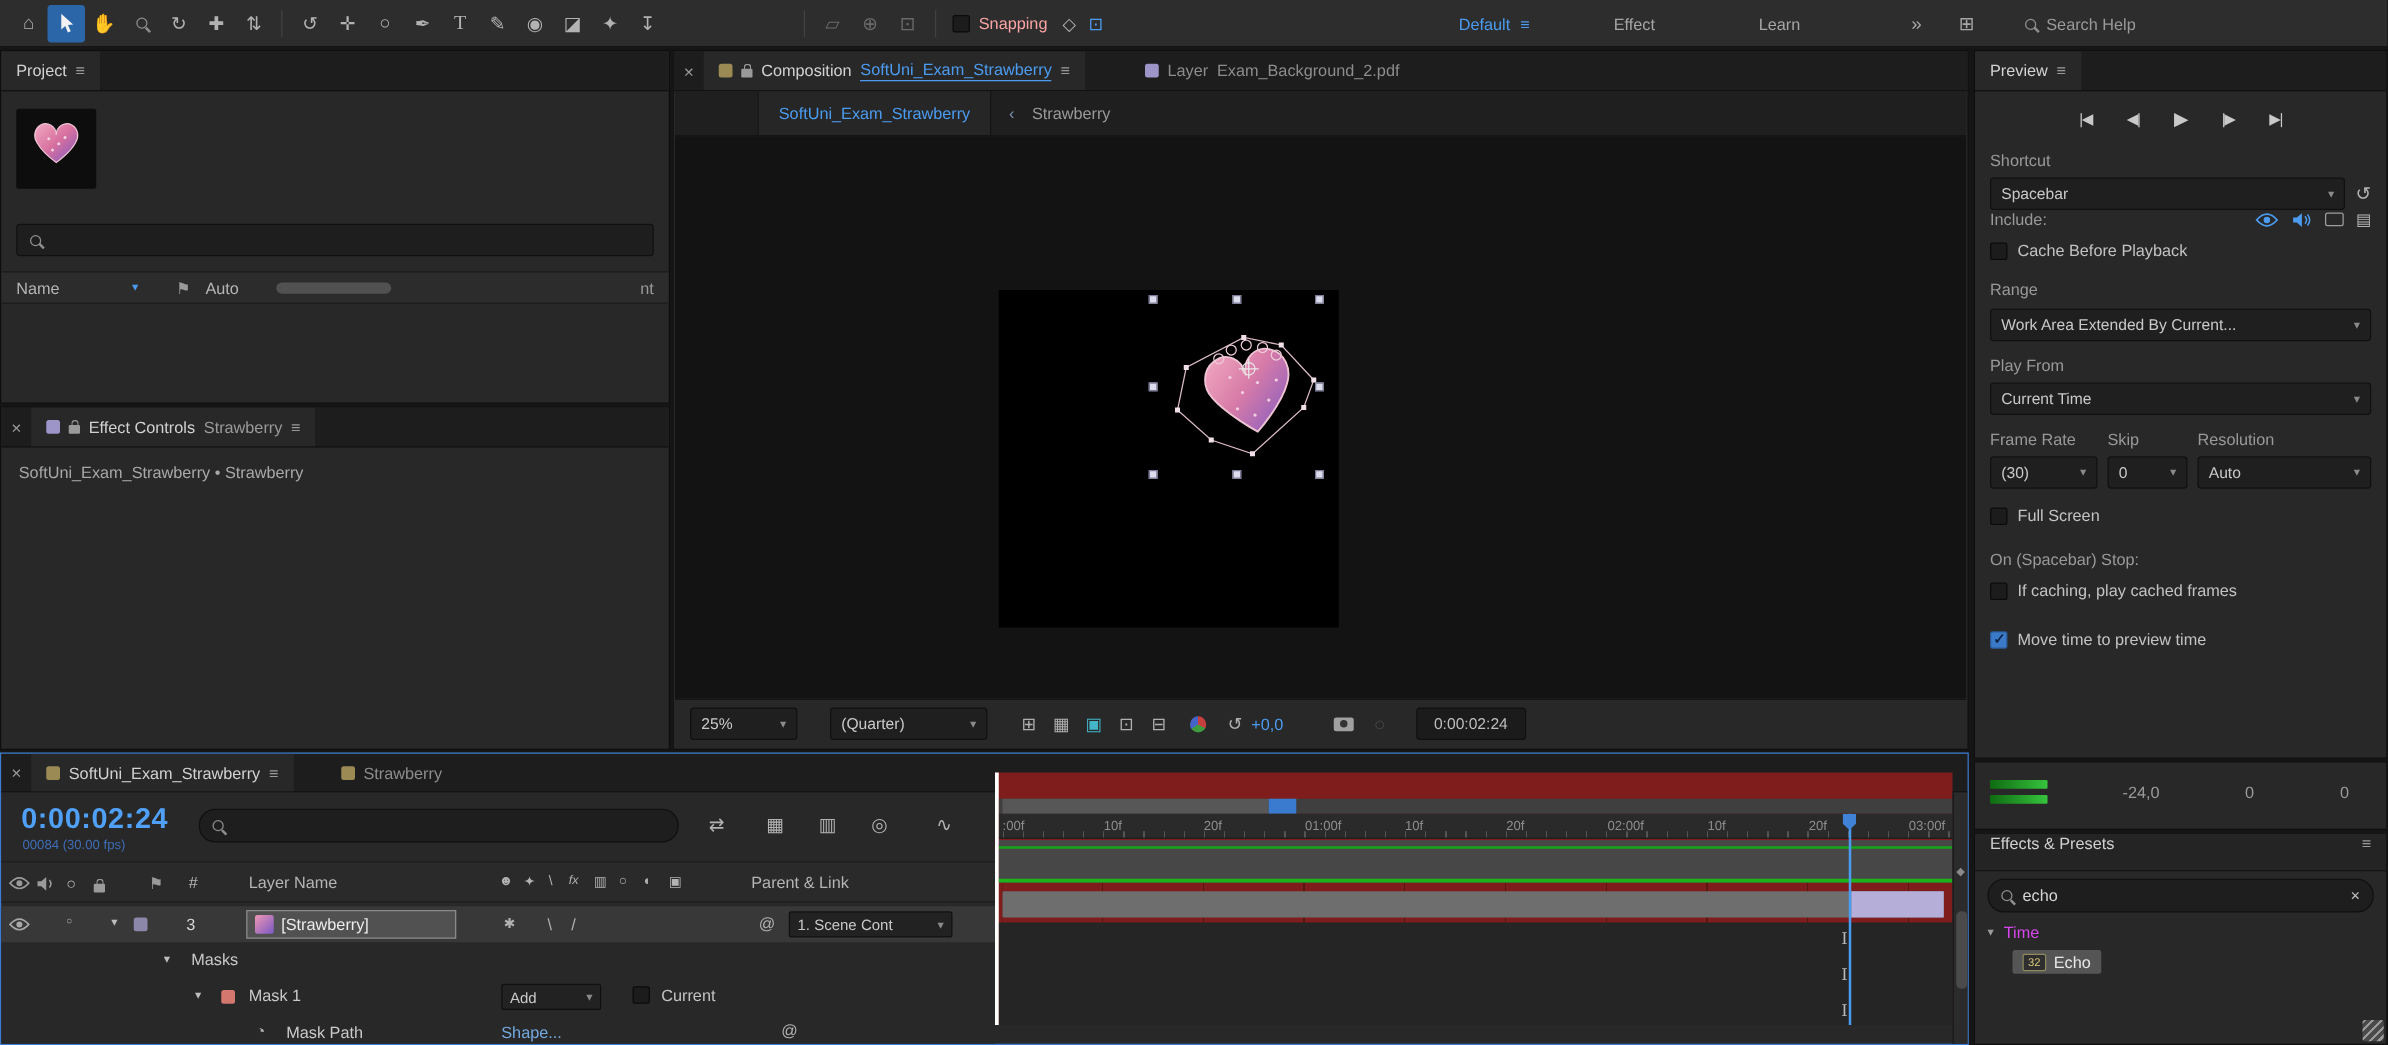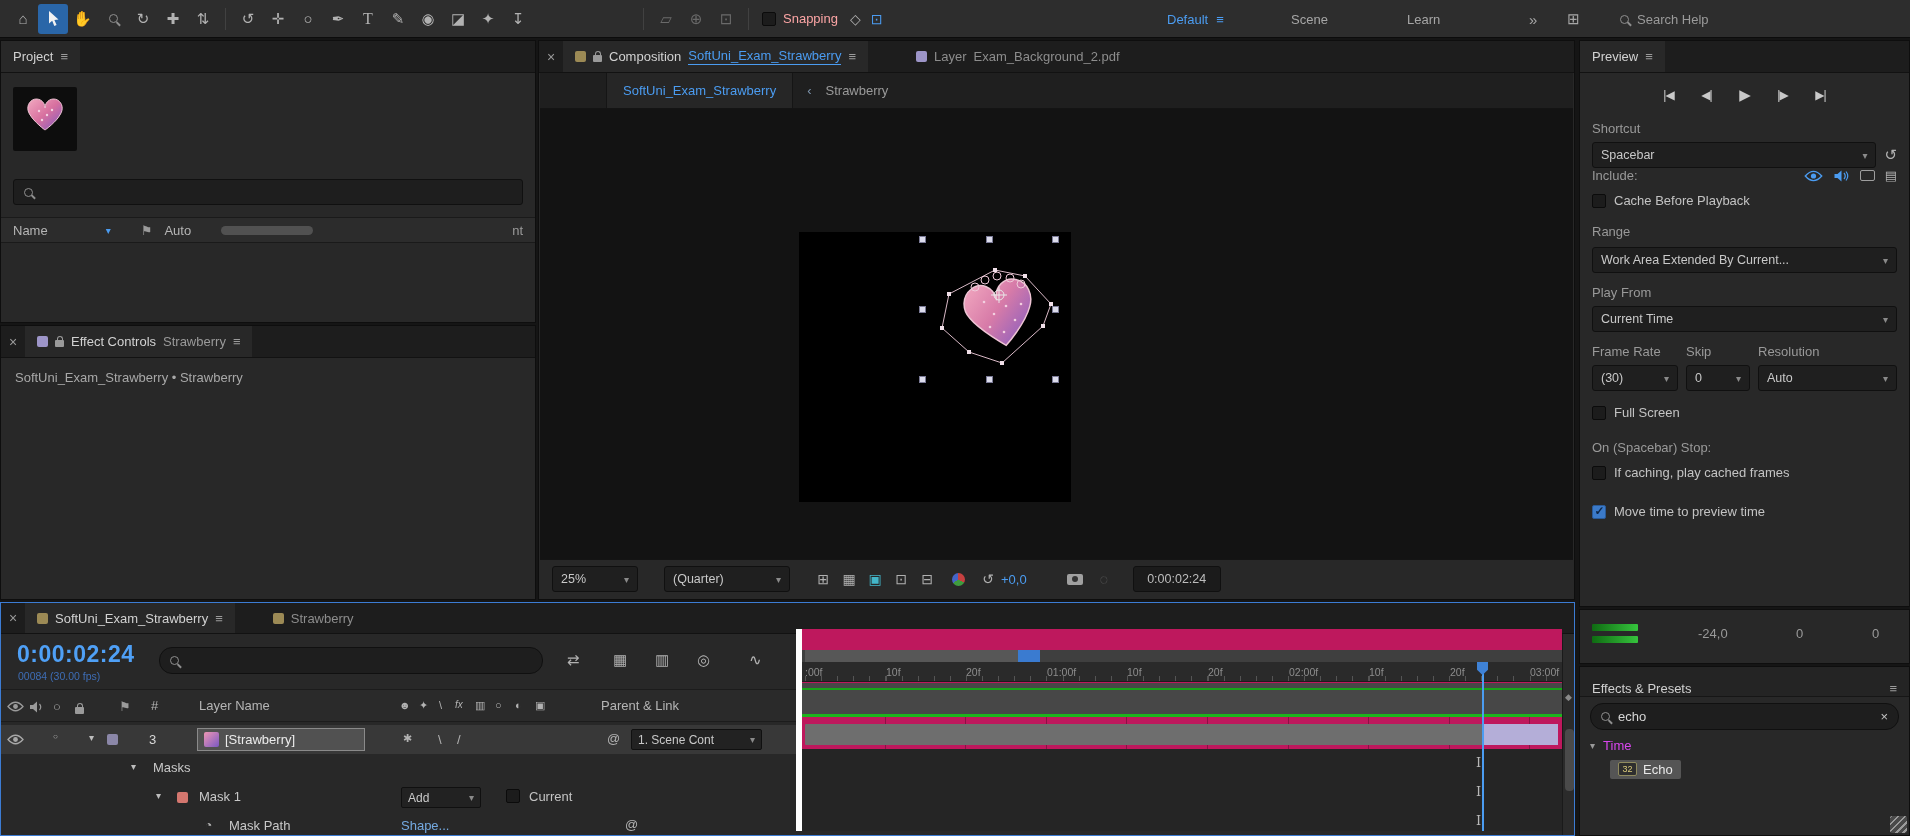--- a/index.html
+++ b/index.html
@@ -55,32 +55,32 @@
 .prow{display:flex;align-items:center;margin:0 12px}
 .tbtn{width:28px;height:24px;display:flex;align-items:center;justify-content:center;color:#c9c9c9;font-size:12px;letter-spacing:-1px}
 
 .tl{position:absolute;left:0;top:602px;width:1575px;height:234px;background:#282828;border:1px solid #3c7cd4;overflow:hidden}
 .tlrow{position:absolute;left:0;width:795px;height:29px;background:#2c2c2c}
 .tlrow.sel{background:#383838}
 .tlrow.deep{background:#282828}
 .namecell{height:23px;top:3px;background:#515151;border:1px solid #8a8a8a;display:flex;align-items:center;gap:6px;padding:0 6px;color:#ececec}
 .thumb{width:15px;height:15px;border-radius:2px;background:linear-gradient(135deg,#ef97b4,#7a58c4);flex:none}
 .chip{width:11px;height:11px;border-radius:2px;display:inline-block}
-.graph{position:absolute;left:795px;top:26px;width:766px;height:202px;background:#be185d;border-left:6px solid #ffffff;overflow:hidden}
+.graph{position:absolute;left:795px;top:15px;width:766px;height:202px;background:#7f1d1d;border-left:3px solid #ffffff;overflow:hidden}
 .graph .gridlines{position:absolute;left:3px;top:55px;right:0;bottom:0;background:repeating-linear-gradient(90deg,transparent 0 79.6px,rgba(0,0,0,.28) 79.6px 80.6px)}
 .rlabel{position:absolute;top:4px;font-size:10.5px;color:#8d8d8d;white-space:nowrap}
 .ruler{position:absolute;left:0;top:33px;width:766px;height:20px;background:#2a2a2a;border-bottom:1px solid #1c1c1c}
 .ruler .ticks{position:absolute;left:3px;right:0;bottom:0;height:5px;background:repeating-linear-gradient(90deg,#555 0 1px,transparent 1px 16.1px)}
 .beam{position:absolute;font-family:"DejaVu Serif",serif;color:#b8b8b8;font-size:13px}
 .tstrip{position:absolute;left:1561px;top:31px;width:13px;height:202px;background:#2b2b2b;border-left:1px solid #1a1a1a}
 
 .fxgrip{position:absolute;right:2px;bottom:2px;width:17px;height:17px;background:repeating-linear-gradient(135deg,#9a9a9a 0 2px,#4a4a4a 2px 5px);border-radius:2px}
 .vu{position:absolute;height:7px;width:46px;background:linear-gradient(90deg,#0f6b12,#36c43d);border-radius:1px}
 .badge32{width:19px;height:14px;background:#2e2e2e;border:1px solid #8f8a5e;color:#d9c97a;font-size:9px;display:inline-flex;align-items:center;justify-content:center;border-radius:2px;flex:none}
-.hl{background:#555;display:inline-flex;gap:6px;padding:2px 8px;border-radius:2px;color:#e8e8e8}
+.hl{background:#555;display:inline-flex;align-items:center;gap:6px;padding:2px 8px;border-radius:2px;color:#e8e8e8}
 .ovl{width:15px;height:11px;border:1px solid #9e9e9e;border-radius:2px;display:inline-block;flex:none}
 </style>
 </head>
 <body>
 
 <div id="app">
 
   <div class="toolbar">
     <div class="tool">
         <span class="ico">⌂</span>
@@ -151,21 +151,21 @@
     <span class="cb" style="margin:0 7px 0 6px"></span>
     <span style="color:#fca5a5">Snapping</span>
     <span class="ico" style="margin-left:12px;font-size:14px">◇</span>
     <span class="ico accent" style="margin-left:10px;font-size:14px">⊡</span>
 
     <div class="ws" style="left:1167px">
       <span class="accent">Default</span>
       <span class="burger accent">≡</span>
     </div>
     <div class="ws" style="left:1291px;color:#a6a6a6">
-        <span>Scene</span>
+        <span>Effect</span>
       </div>
     <div class="ws" style="left:1407px;color:#a6a6a6">
         <span>Learn</span>
       </div>
     <div class="ws" style="left:1529px;color:#a6a6a6;font-size:15px">
         <span>»</span>
       </div>
     <div class="ws" style="left:1567px;color:#a6a6a6;font-size:15px">
         <span>⊞</span>
       </div>
@@ -424,21 +424,21 @@
 
   <div class="panel" style="left:1579px;top:609px;width:331px;height:55px">
     <span class="vu" style="left:12px;top:14px"></span>
     <span class="vu" style="left:12px;top:26px"></span>
     <span class="abs" style="left:118px;top:16px;color:#9a9a9a">-24,0</span>
     <span class="abs" style="left:216px;top:16px;color:#9a9a9a">0</span>
     <span class="abs" style="left:292px;top:16px;color:#9a9a9a">0</span>
   </div>
 
   <div class="panel" style="left:1579px;top:666px;width:331px;height:170px">
-    <div style="height:30px;display:flex;align-items:flex-end;padding:0 12px;background:#242424;border-bottom:1px solid #161616">
+    <div style="height:30px;display:flex;align-items:flex-start;padding:0 12px;background:#242424;border-bottom:1px solid #161616">
       <span style="color:#d0d0d0">Effects &amp; Presets</span>
       <span style="flex:1"></span>
       <span class="burger">≡</span>
     </div>
     <div class="field" style="height:27px;margin:6px 10px 0 10px;border-radius:13px">
       <span class="mag"></span>
       <span style="color:#d6d6d6">echo</span>
       <span style="flex:1"></span>
       <span style="color:#c2c2c2">×</span>
     </div>

